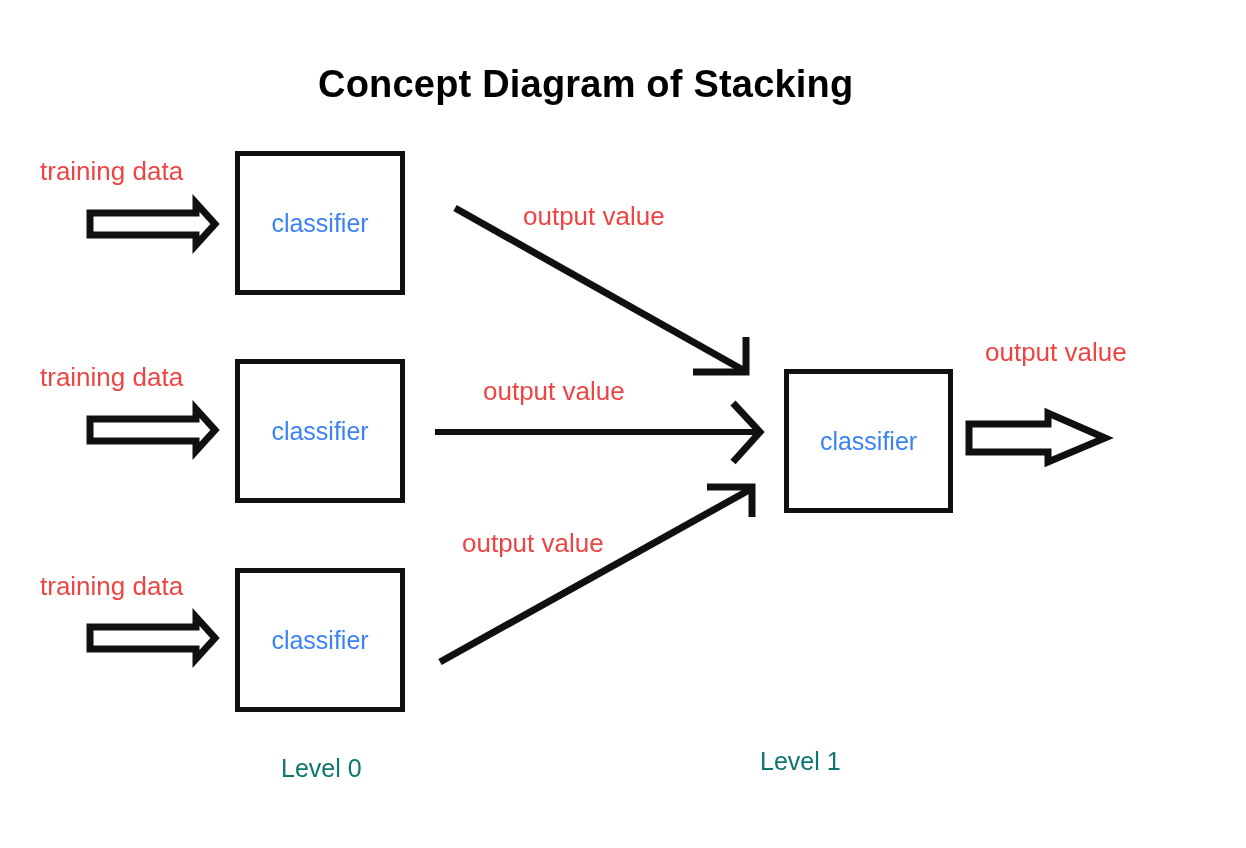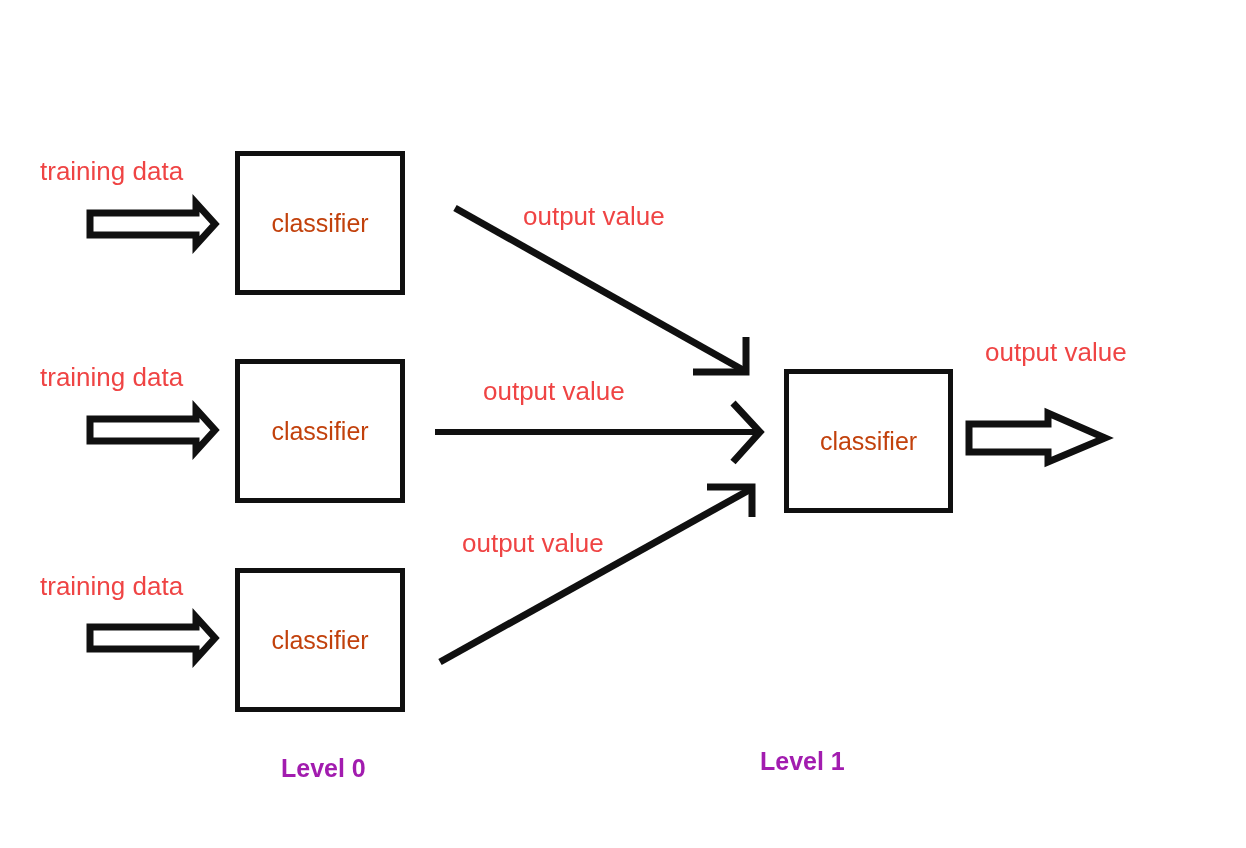--- a/index.html
+++ b/index.html
@@ -37,42 +37,43 @@
     color: #000000;
   }
   .label-small {
     font-size: 26px;
     font-weight: normal;
     color: #ef4444;
   }
   .box-label {
     font-size: 25px;
     font-weight: normal;
-    color: #c2410c;
+    color: #3b82f6;
   }
   .level-label {
     font-size: 25px;
-    font-weight: bold;
-    color: #a21caf;
+    font-weight: normal;
+    color: #0f766e;
   }
   .clf-box {
     position: absolute;
     background: #ffffff;
     border: 5px solid #101010;
     box-sizing: border-box;
     display: flex;
     align-items: center;
     justify-content: center;
   }
 </style>
 </head>
 <body>
 
 <div id="canvas">
 
+  <div class="txt diagram-title" style="left:318px; top:65px;">Concept Diagram of Stacking</div>
 
   <svg id="vector-layer" viewBox="0 0 1246 848">
 
     <g>
       <polygon points="90,213 196,213 196,203 215,224 196,245 196,235 90,235" fill="#ffffff" stroke="#101010" stroke-width="7" stroke-linejoin="miter"></polygon>
     </g>
 
     <g>
       <polygon points="90,419 196,419 196,409 215,430 196,451 196,441 90,441" fill="#ffffff" stroke="#101010" stroke-width="7" stroke-linejoin="miter"></polygon>
     </g>

